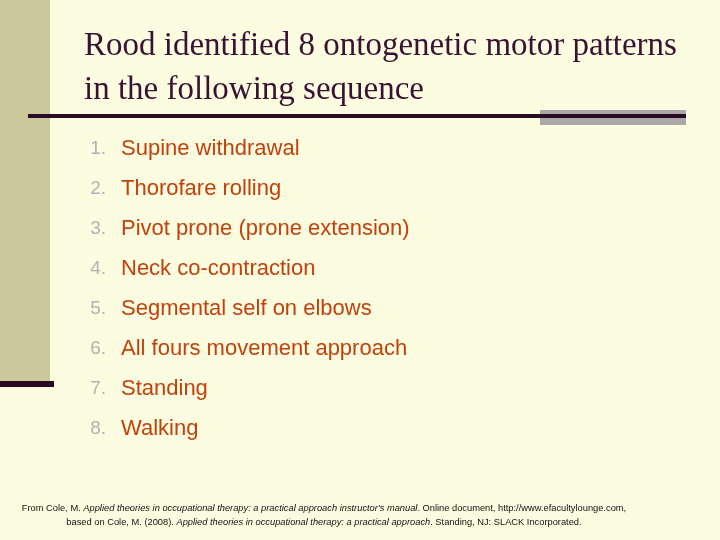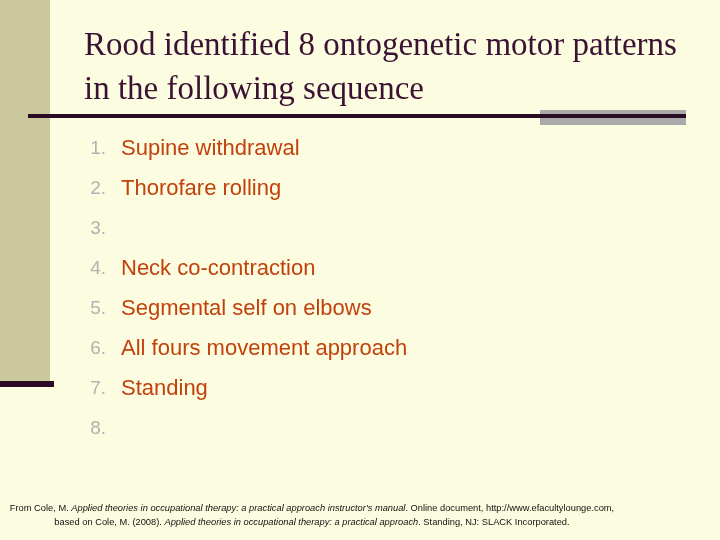--- a/index.html
+++ b/index.html
@@ -66,21 +66,21 @@
     flex: 0 0 22px;
   }
   .txt {
     margin-left: 15px;
     font-size: 22px;
     color: #c2410c;
     white-space: nowrap;
   }
   .footer {
     position: absolute;
-    left: 0; top: 501px;
+    left: 12px; top: 501px;
     width: 624px;
     text-align: center;
     font-size: 9.3px;
     line-height: 14px;
     color: #111111;
   }
   .footer i { font-style: italic; }
 </style>
 </head>
 <body>
@@ -98,39 +98,41 @@
     <li>
       <span class="num">1.</span>
       <span class="txt">Supine withdrawal</span>
     </li>
     <li>
       <span class="num">2.</span>
       <span class="txt">Thorofare rolling</span>
     </li>
     <li>
       <span class="num">3.</span>
+      <span class="txt">Pivot prone (prone extension)</span>
     </li>
     <li>
       <span class="num">4.</span>
       <span class="txt">Neck co-contraction</span>
     </li>
     <li>
       <span class="num">5.</span>
       <span class="txt">Segmental self on elbows</span>
     </li>
     <li>
       <span class="num">6.</span>
       <span class="txt">All fours movement approach</span>
     </li>
     <li>
       <span class="num">7.</span>
       <span class="txt">Standing</span>
     </li>
     <li>
       <span class="num">8.</span>
+      <span class="txt">Walking</span>
     </li>
   </ol>
 
   <div class="footer">
     <div class="footer-line"><span>From Cole, M. </span><i>Applied theories in occupational therapy: a practical approach instructor's manual</i><span>. Online document, http://www.efacultylounge.com,</span></div>
     <div class="footer-line"><span>based on Cole, M. (2008). </span><i>Applied theories in occupational therapy: a practical approach</i><span>. Standing, NJ: SLACK Incorporated.</span></div>
   </div>
 </div>
 
 </body></html>

